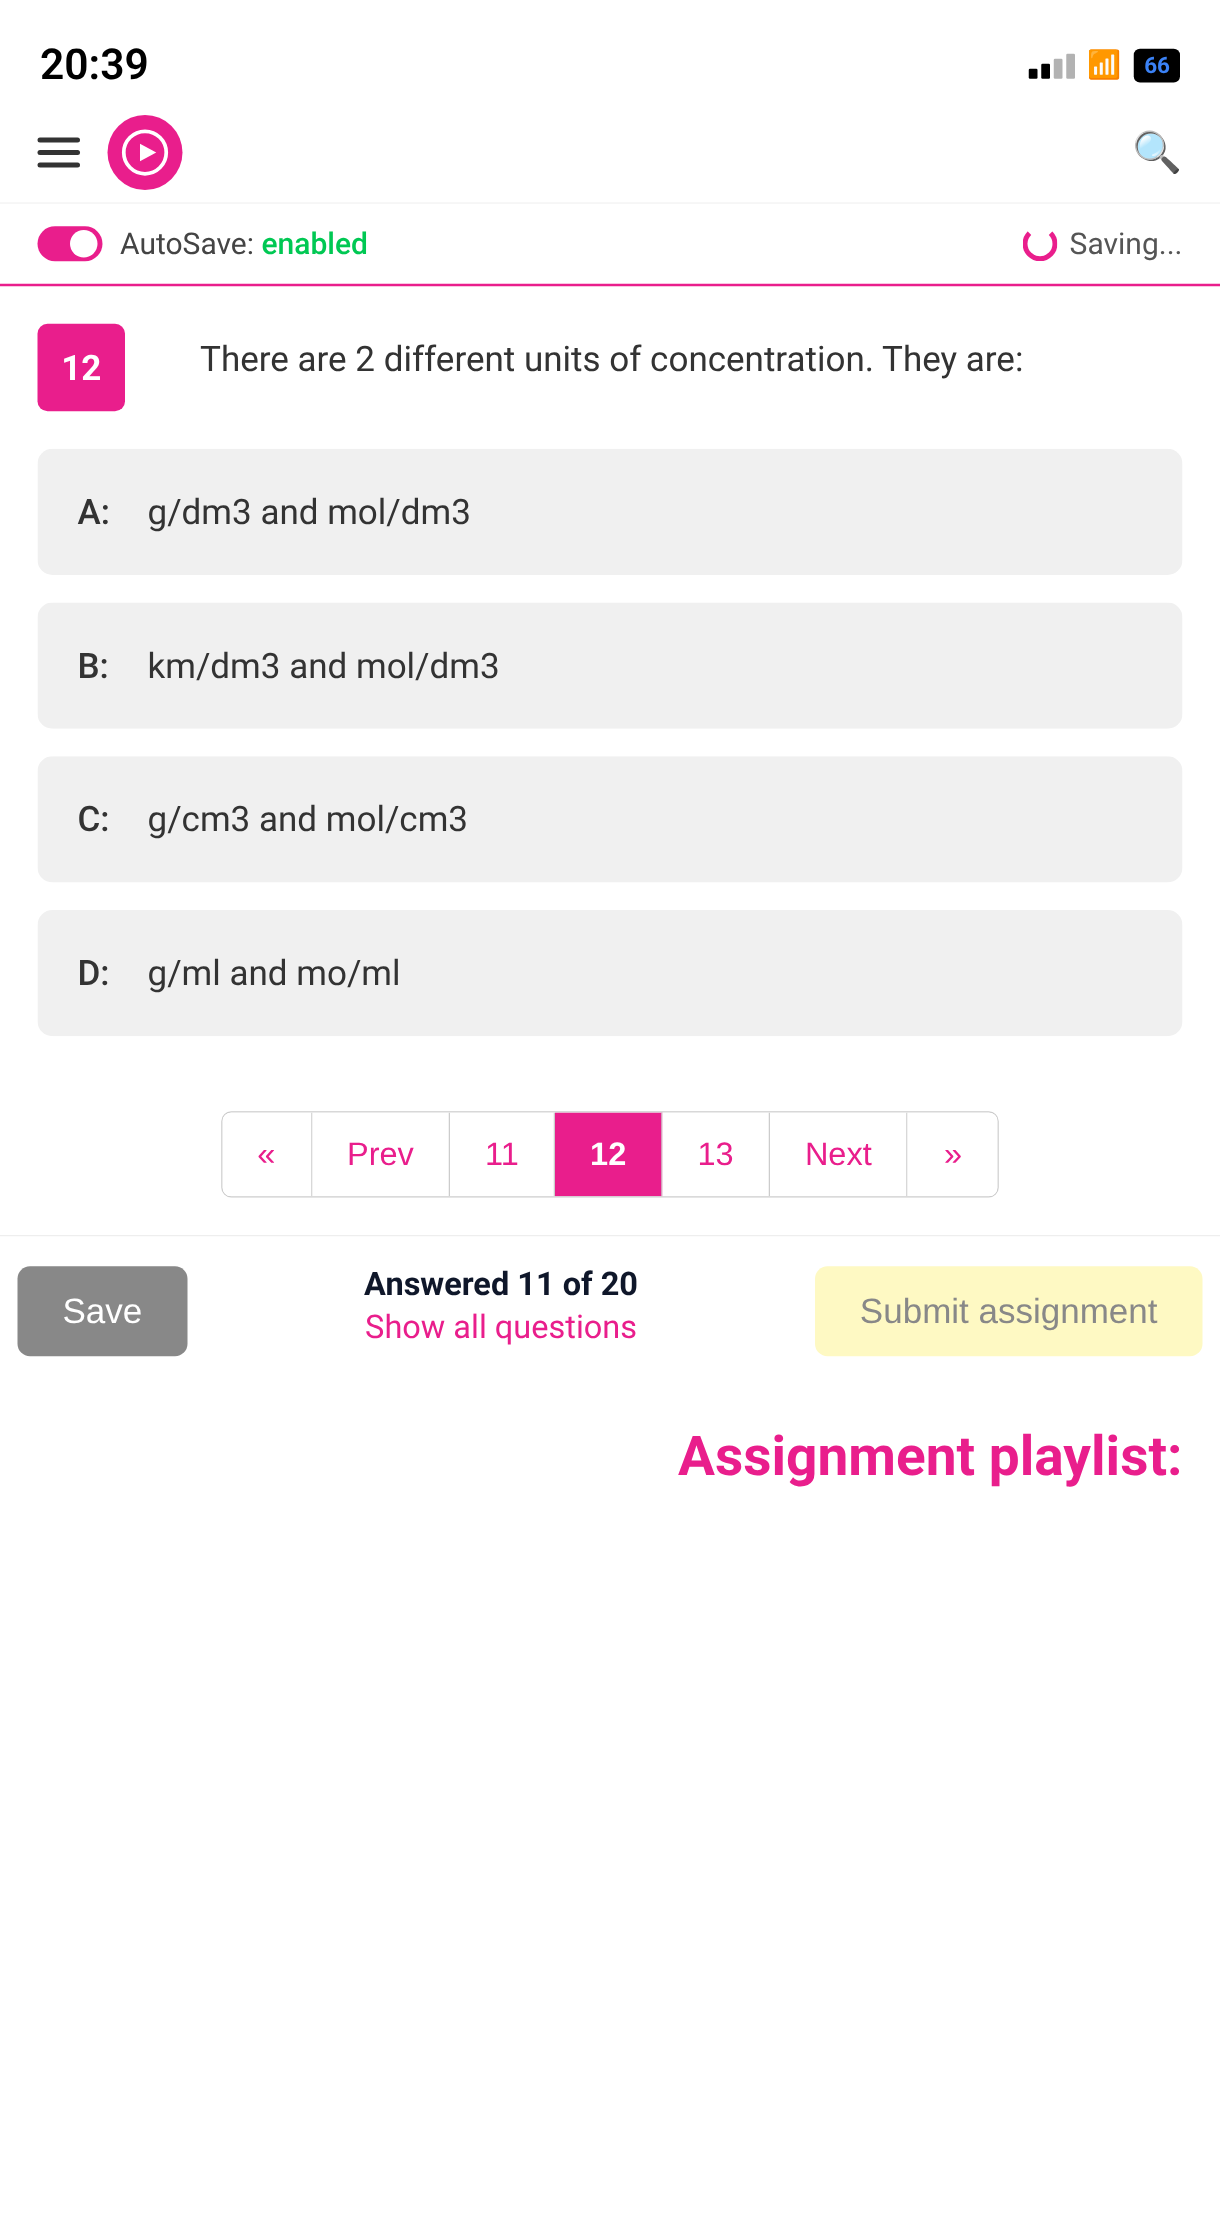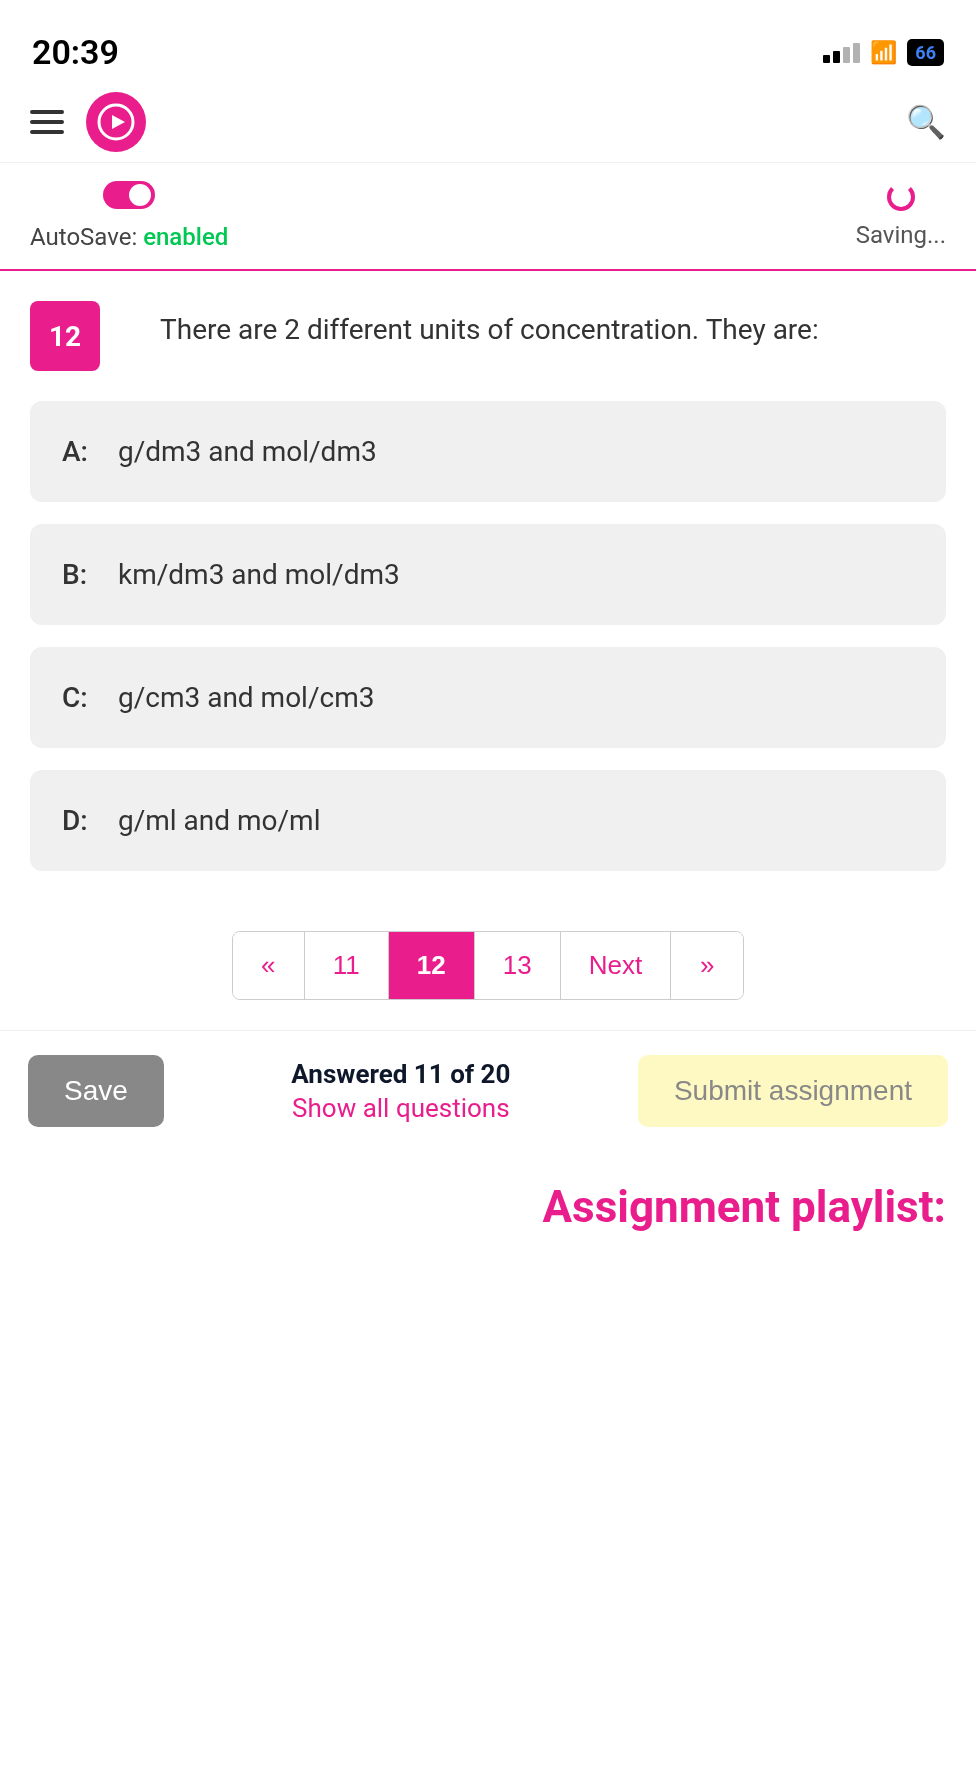--- a/index.html
+++ b/index.html
@@ -109,21 +109,20 @@
       align-items: center;
       justify-content: space-between;
       padding: 18px 30px;
       background: #fff;
       border-bottom: 2px solid #e91e8c;
     }
     .autosave-left {
       display: flex;
       align-items: center;
       gap: 14px;
-      flex-direction: column;
     }
     .toggle-switch {
       width: 52px;
       height: 28px;
       background: #e91e8c;
       border-radius: 14px;
       position: relative;
       cursor: pointer;
     }
     .toggle-knob {
@@ -143,21 +142,20 @@
     .autosave-enabled {
       color: #00c853;
       font-weight: 500;
     }
     .saving-indicator {
       display: flex;
       align-items: center;
       gap: 10px;
       font-size: 24px;
       color: #555;
-      flex-direction: column;
     }
     .saving-spinner {
       width: 28px;
       height: 28px;
       border: 4px solid #e91e8c;
       border-top-color: transparent;
       border-radius: 50%;
       animation: spin 1s linear infinite;
     }
     @keyframes spin { to { transform: rotate(360deg); } }
@@ -255,23 +253,22 @@
       color: #fff;
       font-weight: 600;
     }
     .page-btn.text-btn {
       color: #e91e8c;
     }
 
     
     .bottom-bar {
       display: flex;
-      align-items: center;
       justify-content: space-between;
-      padding: 24px 28px;
+      padding: 24px 14px;
       background: #fff;
       border-top: 1px solid #eee;
       margin-top: 10px;
     }
     .save-button {
       background: #888;
       color: #fff;
       font-size: 28px;
       font-weight: 500;
       padding: 20px 36px;
@@ -389,20 +386,21 @@
     </div>
     <div class="answer-option">
       <span class="answer-letter">D:</span>
       <span class="answer-text">g/ml and mo/ml</span>
     </div>
   </div>
 </div>
 
 <div class="pagination">
   <button class="page-btn text-btn">«</button>
+  <button class="page-btn text-btn">Prev</button>
   <button class="page-btn text-btn">11</button>
   <button class="page-btn active">12</button>
   <button class="page-btn text-btn">13</button>
   <button class="page-btn text-btn">Next</button>
   <button class="page-btn text-btn">»</button>
 </div>
 
 <div class="bottom-bar">
   <button class="save-button">Save</button>
   <div class="answered-info">

